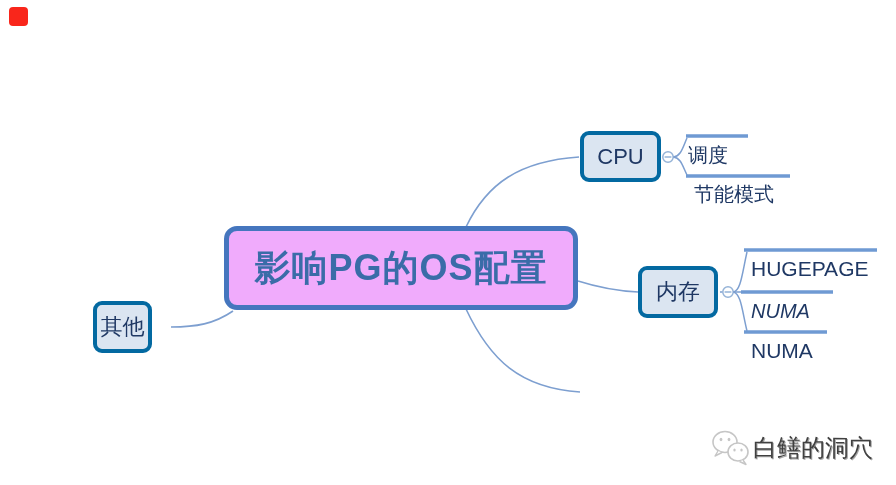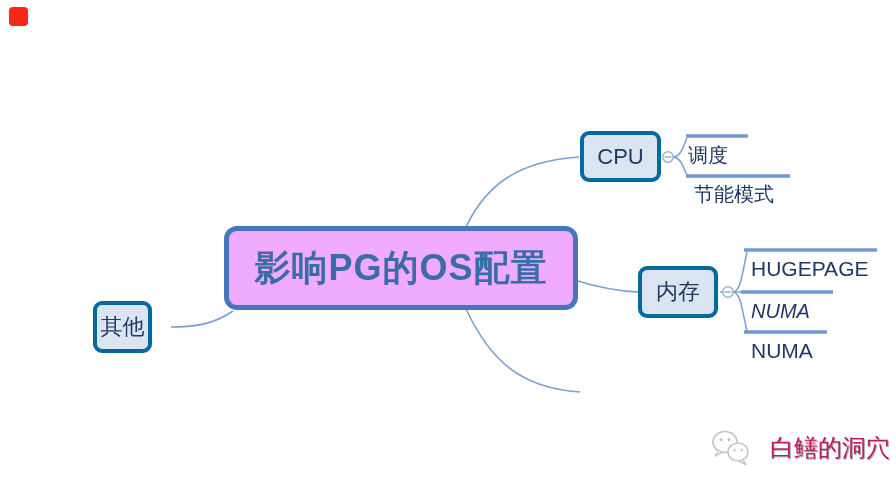--- a/index.html
+++ b/index.html
@@ -59,23 +59,23 @@
   #child-hugepage { left:751px; top:221px; font-size:21px;text-align:right; }
   #child-numa     { left:751px; top:264px; font-size:20px;font-style:italic; }
   #child-swap     { left:751px; top:303px; font-size:21px; }
   #watermark {
     position:absolute; left:710px; top:429px;
     display:flex; align-items:center;
     color:#c6c6c6;
   }
   #watermark-text {
     font-size:24px;
-    color:#be185d;
+    color:#404040;
     text-shadow: 1px 1px 0 #a8a8a8, -0.5px -0.5px 0 #ffffff;
-    margin-left:18px;
+    margin-left:1px;
     white-space:nowrap;
   }
 </style>
 </head>
 <body>
 
 <div id="canvas">
 
   <div id="red-marker"></div>
 

